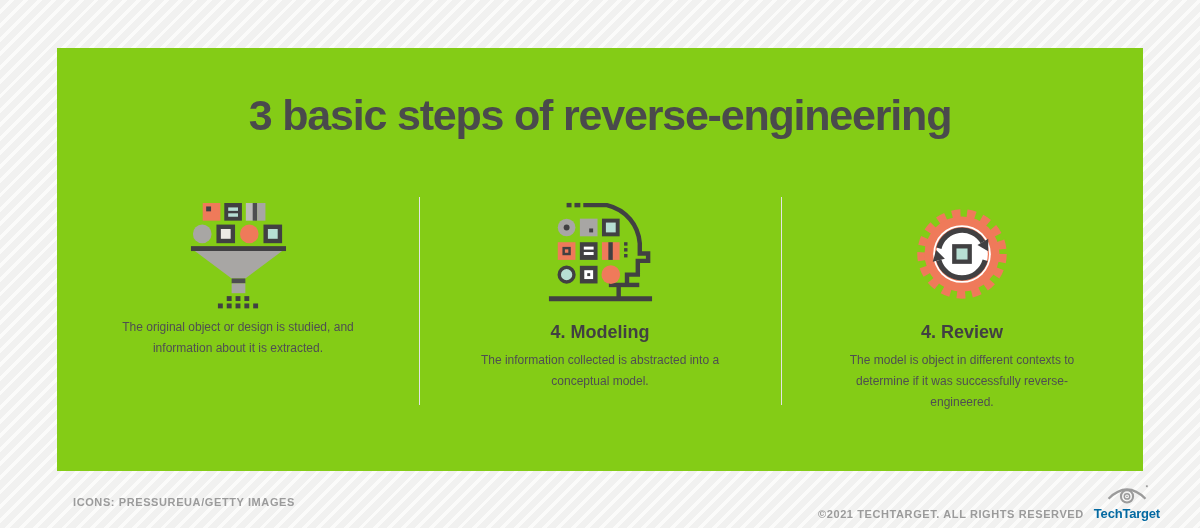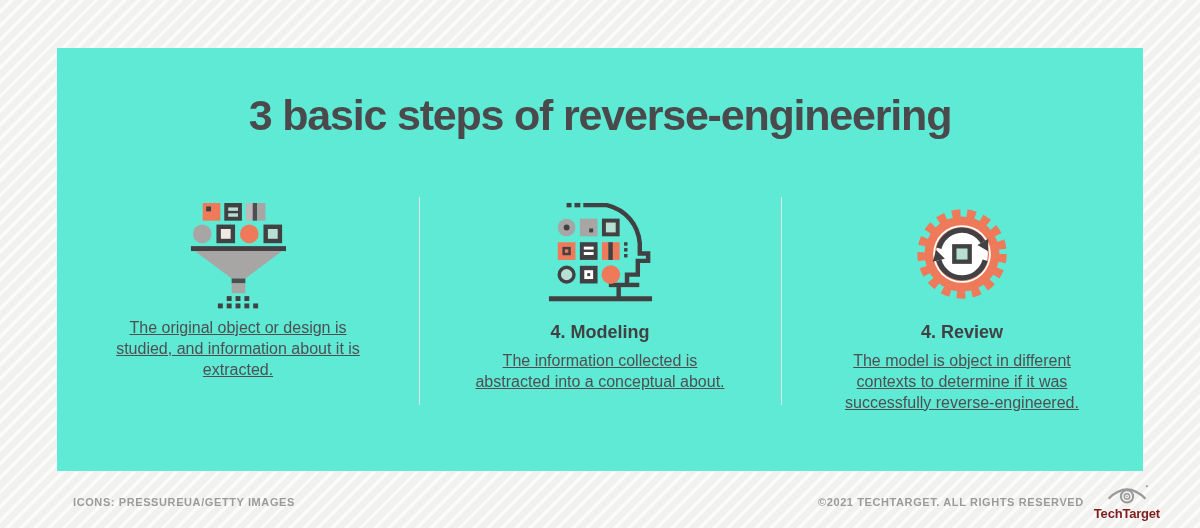--- a/index.html
+++ b/index.html
@@ -6,21 +6,21 @@
   html, body { margin: 0; padding: 0; }
   body {
     width: 1200px; height: 528px;
     position: relative; overflow: hidden;
     font-family: "Liberation Sans", sans-serif;
     background: repeating-linear-gradient(135deg, #f1f1f0 0px, #f1f1f0 6.5px, #fbfbfa 6.5px, #fbfbfa 10px);
   }
   .card {
     position: absolute; left: 57px; top: 48px;
     width: 1086px; height: 423px;
-    background: #5eead4;
+    background: #84cc16;
   }
   .page-title {
     margin: 44px 0 0 0;
     text-align: center;
     font-size: 43px; line-height: 47px;
     font-weight: bold; letter-spacing: -1.2px;
     color: #4a4a4c;
   }
   .columns {
     position: relative;
@@ -40,38 +40,37 @@
     display: flex; align-items: flex-end; justify-content: center;
   }
   .step-title {
     margin: 14px 0 0 0;
     font-size: 18px; line-height: 19px;
     font-weight: bold; color: #414042;
   }
   .step-desc {
     margin: 8px auto 6px auto;
     max-width: 264px;
-    font-size: 16px; line-height: 21px;
+    font-size: 12px; line-height: 21px;
     color: #4f4f51;
-    text-decoration: underline;
   }
   .footer {
     position: absolute; left: 57px; right: 40px; bottom: 8px;
     display: flex; justify-content: space-between; align-items: center;
   }
   .small-caps-note {
     font-size: 11px; font-weight: bold; letter-spacing: 0.6px;
     color: #9b9b9b;
     padding-left: 16px;
   }
-  .footer-right { display: flex; align-items: center; gap: 10px; }
+  .footer-right { display: flex; align-items: flex-end; gap: 10px; }
   .brand { display: flex; flex-direction: column; align-items: center; }
   .brand-name {
     font-size: 13px; font-weight: bold; letter-spacing: -0.2px;
-    color: #7f1d1d; line-height: 13px;
+    color: #0369a1; line-height: 13px;
   }
 </style>
 </head>
 <body>
 
 <div class="page">
   <div class="card">
     <h1 class="page-title">3 basic steps of reverse-engineering</h1>
 
     <div class="columns">
@@ -138,21 +137,21 @@
             <rect x="85.5" y="50" width="3.5" height="3.5" fill="#414042"></rect>
             <rect x="85.5" y="56" width="3.5" height="3.5" fill="#414042"></rect>
             <circle cx="27" cy="77" r="7.5" fill="#B7DFD3" stroke="#414042" stroke-width="3.5"></circle>
             <rect x="40.5" y="68" width="18" height="18" fill="#414042"></rect>
             <rect x="45" y="72.5" width="9" height="9" fill="#FFFFFF"></rect>
             <rect x="48" y="75.5" width="3" height="3" fill="#414042"></rect>
             <circle cx="72" cy="77" r="9.5" fill="#EF7A5A"></circle>
           </svg>
         </div>
         <h2 class="step-title">4. Modeling</h2>
-        <p class="step-desc">The information collected is abstracted into a conceptual about.</p>
+        <p class="step-desc">The information collected is abstracted into a conceptual model.</p>
       </section>
 
       <section class="step">
         <div class="icon-wrap">
           <svg width="100" height="100" viewBox="0 0 104 104" style="margin-bottom:5px">
             <circle cx="52" cy="52" r="42" fill="none" stroke="#EF7A5A" stroke-width="9" stroke-dasharray="8.8 6.8"></circle>
             <circle cx="52" cy="52" r="39" fill="#EF7A5A"></circle>
             <circle cx="52" cy="52" r="30" fill="#FFFFFF"></circle>
             <circle cx="52" cy="52" r="27.5" fill="none" stroke="#EF7A5A" stroke-width="1.3"></circle>
             <path d="M 28 46 A 25 25 0 0 1 73.7 39.5" fill="none" stroke="#414042" stroke-width="5.5"></path>

